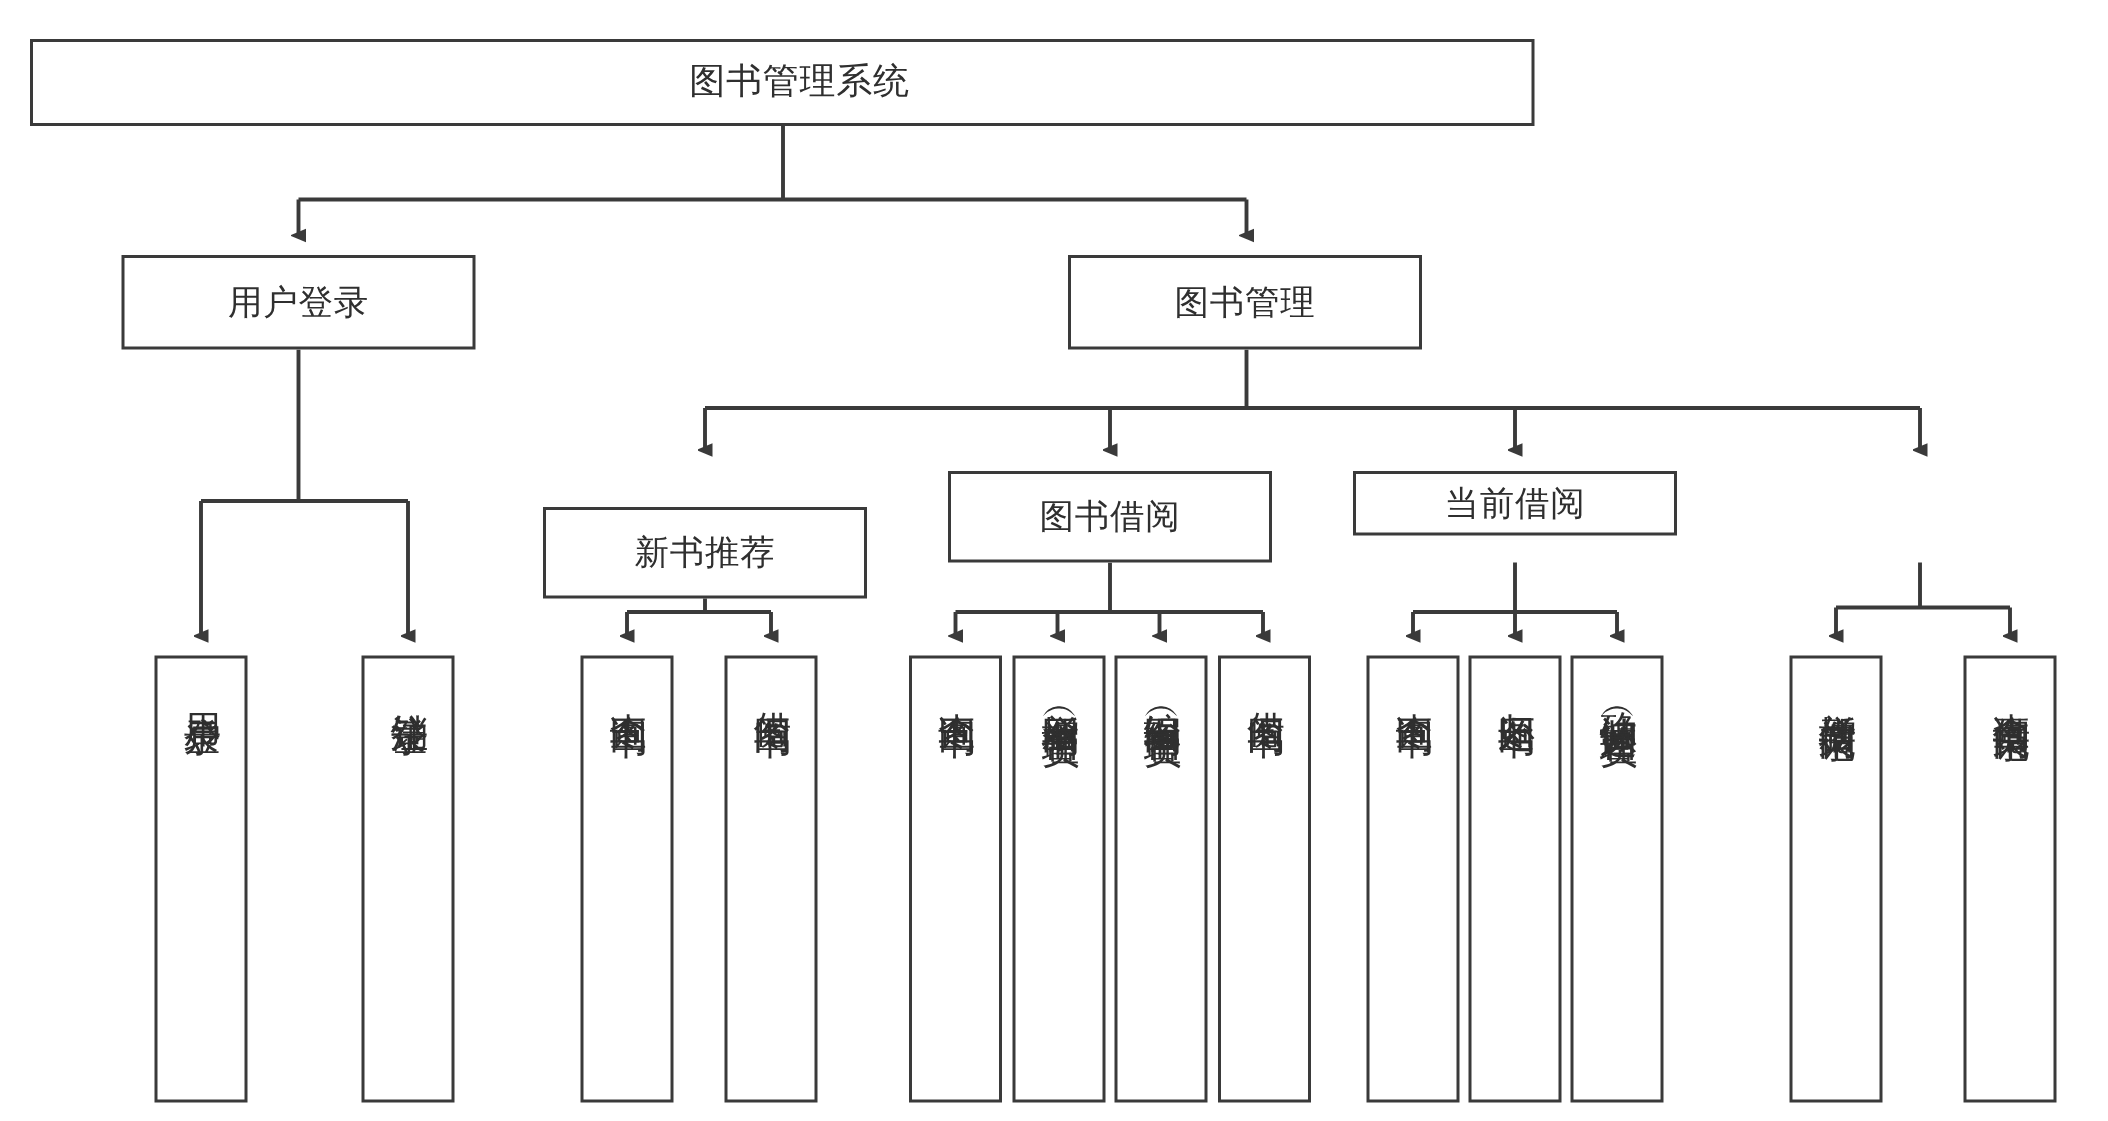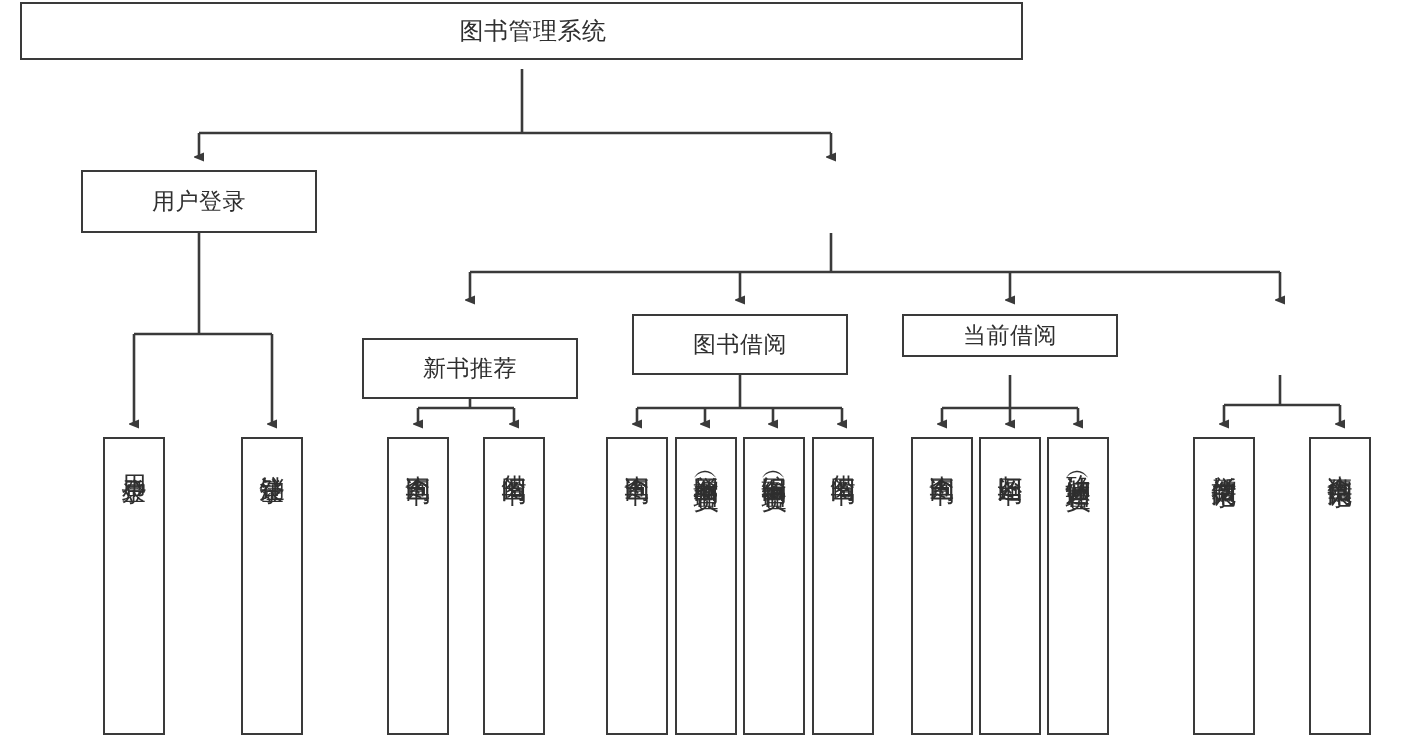--- a/index.html
+++ b/index.html
@@ -121,26 +121,29 @@
       <path d="M 1010 408 L 1010 424" marker-end="url(#arrowHead)"></path>
       <path d="M 1078 408 L 1078 424" marker-end="url(#arrowHead)"></path>
 
       <path d="M 1280 375 L 1280 405"></path>
       <path d="M 1224 405 L 1340 405"></path>
       <path d="M 1224 405 L 1224 424" marker-end="url(#arrowHead)"></path>
       <path d="M 1340 405 L 1340 424" marker-end="url(#arrowHead)"></path>
     </g>
   </svg>
 
-  <div class="node root horiz" style="left:20px; top:2px; width:1003px; height:58px;padding-left:23px;">
+  <div class="node root horiz" style="left:20px; top:26px; width:1003px; height:58px;padding-left:23px;">
     <span class="lbl">图书管理系统</span>
   </div>
 
   <div class="node horiz" style="left:81px; top:170px; width:236px; height:63px;">
     <span class="lbl">用户登录</span>
+  </div>
+  <div class="node horiz" style="left:712px; top:170px; width:236px; height:63px;">
+    <span class="lbl">图书管理</span>
   </div>
 
   <div class="node horiz" style="left:362px; top:314px; width:216px; height:61px;margin-top:24px;">
     <span class="lbl">新书推荐</span>
   </div>
   <div class="node horiz" style="left:632px; top:314px; width:216px; height:61px;">
     <span class="lbl">图书借阅</span>
   </div>
   <div class="node horiz" style="left:902px; top:314px; width:216px; height:43px;">
     <span class="lbl">当前借阅</span>

